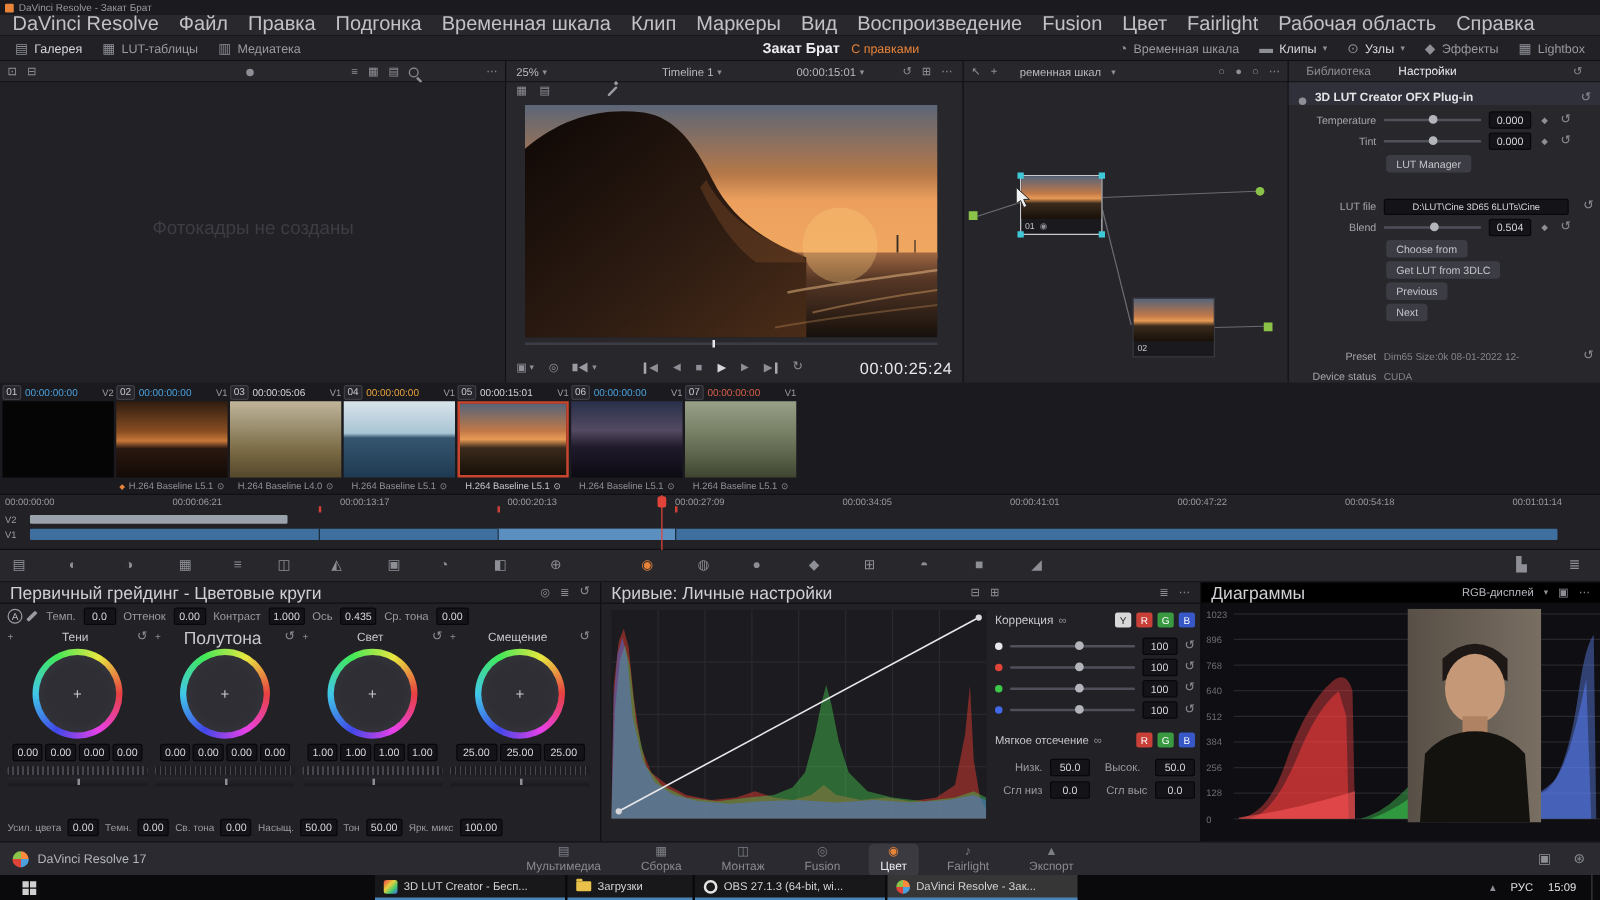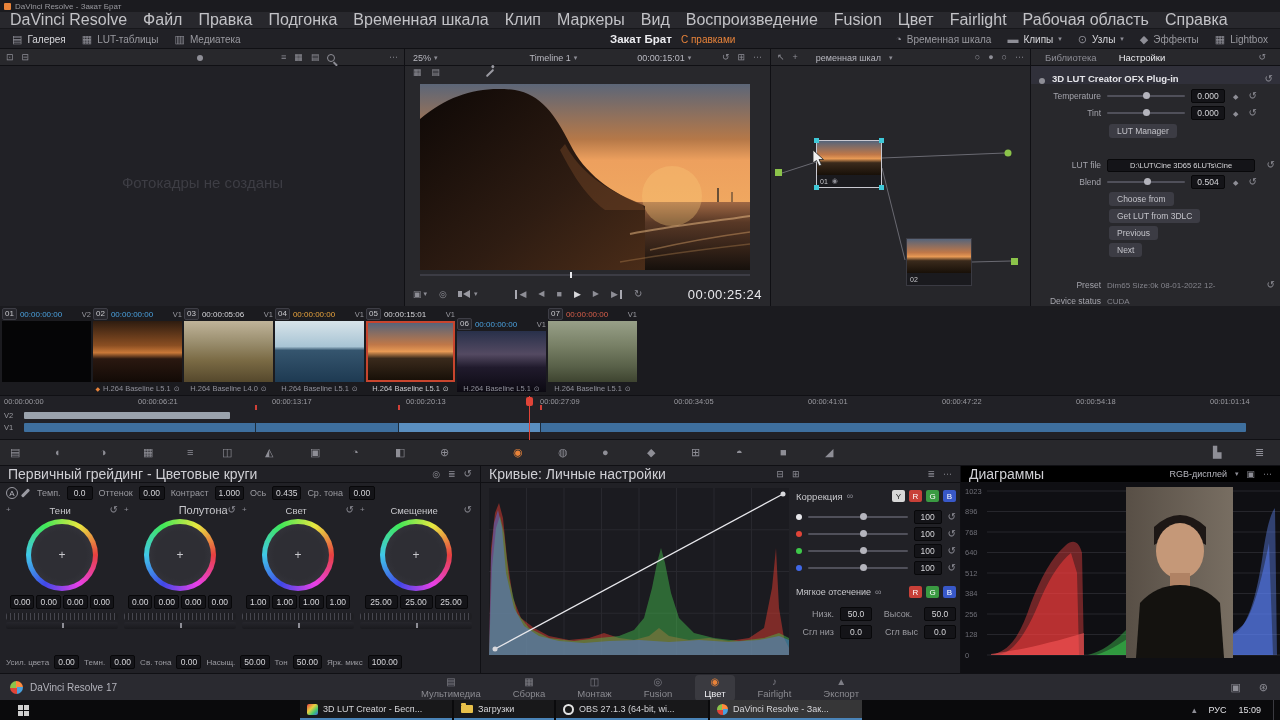--- a/index.html
+++ b/index.html
@@ -380,21 +380,21 @@
 
     <div class="abs" style="left:366px;top:2px;width:89px;height:74px;">
       <div class="flex" style="gap:3px;height:12px">
           <span class="clip-num">05</span>
           <span class="clip-tc" style="color:#d6d6da">00:00:15:01</span>
           <span class="lbl" style="margin-left:auto;font-size:7.5px">V1</span>
         </div>
       <div class="thumb t5"></div>
     </div>
 
-    <div class="abs" style="left:457px;top:12px;width:89px;height:74px;">
+    <div class="abs" style="left:457px;top:2px;width:89px;height:74px;">
       <div class="flex" style="gap:3px;height:12px">
           <span class="clip-num">06</span>
           <span class="clip-tc" style="color:#4aa0dd">00:00:00:00</span>
           <span class="lbl" style="margin-left:auto;font-size:7.5px">V1</span>
         </div>
       <div class="thumb t6"></div>
     </div>
 
     <div class="abs" style="left:548px;top:2px;width:89px;height:74px;">
       <div class="flex" style="gap:3px;height:12px">
@@ -522,21 +522,21 @@
           <span class="vbox" style="min-width:24px">0.00</span>
           <span class="vbox" style="min-width:24px">0.00</span>
         </div>
         <div class="tickbar" style="margin-top:4px"></div>
         <div class="masterbar" style="margin-top:2px"></div>
       </div>
 
       <div style="width:112px">
         <div class="flex" style="height:12px">
           <span class="ico" style="font-size:8px">+</span>
-          <span style="flex:1;text-align:right;font-size:11px;color:#c8c8cc">Полутона</span>
+          <span style="flex:1;text-align:center;font-size:14px;color:#c8c8cc">Полутона</span>
           <span class="reset sm">↺</span>
         </div>
         <div class="wheel">
             <span class="cross">+</span>
           </div>
         <div class="flex" style="gap:2px;justify-content:center;margin-top:4px">
           <span class="vbox" style="min-width:24px">0.00</span>
           <span class="vbox" style="min-width:24px">0.00</span>
           <span class="vbox" style="min-width:24px">0.00</span>
           <span class="vbox" style="min-width:24px">0.00</span>

